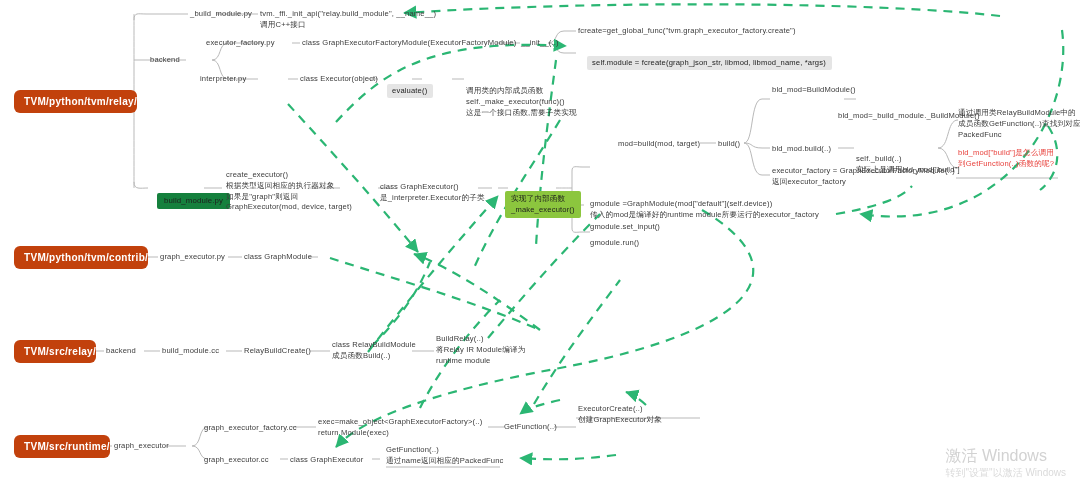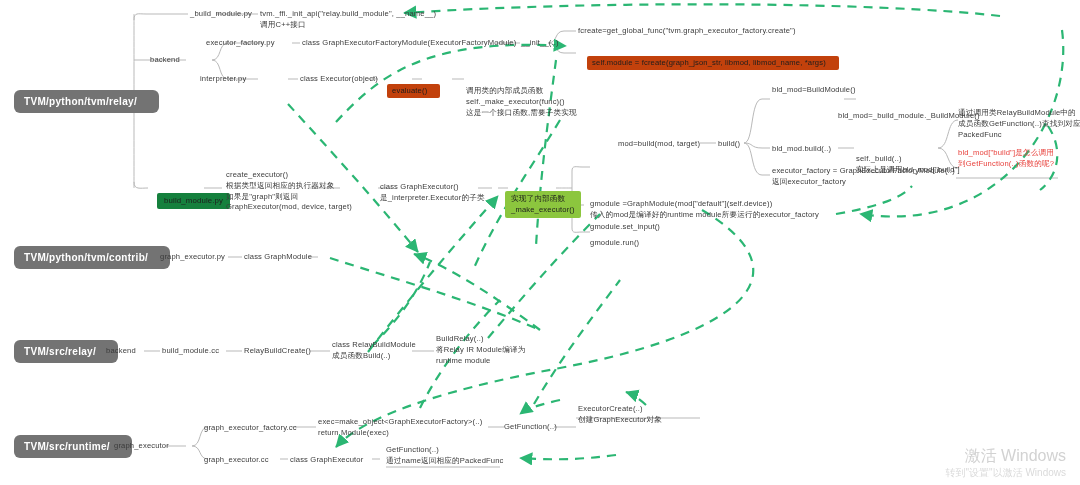--- a/index.html
+++ b/index.html
@@ -24,34 +24,34 @@
   .node {
     position: absolute;
     font-size: 7.6px;
     color: #3b3b3b;
     line-height: 1.42;
     white-space: pre;
     letter-spacing: 0.02em;
   }
   .root {
     position: absolute;
-    background: #737373;
+    background: #c2410c;
     color: #ffffff;
     font-weight: bold;
     font-size: 10px;
     letter-spacing: 0.03em;
     border-radius: 6px;
-    padding: 6px 22px 6px 10px;
+    padding: 6px 0 6px 10px;
     white-space: nowrap;
     box-shadow: 0 0 0 0 rgba(0,0,0,0);
   }
   .hl-green {
-    background: #c2410c;
+    background: #e5e5e5;
     color: #1d1d1d;
-    padding: 2px 13px 2px 5px;
+    padding: 2px 6px 2px 5px;
     border-radius: 2px;
     display: inline-block;
     line-height: 1.35;
   }
   .hl-green-box {
     background: #8cc63e;
     color: #1d1d1d;
     padding: 3px 6px;
     border-radius: 2px;
     display: inline-block;
@@ -71,21 +71,21 @@
   }
   .watermark {
     position: absolute;
     right: 14px;
     bottom: 6px;
     text-align: left;
     color: #d2d2d2;
     font-family: "Liberation Sans", "DejaVu Sans", sans-serif;
     pointer-events: none;
   }
-  .watermark .wm1 { font-size: 16px; line-height: 1.25; text-align: right; }
+  .watermark .wm1 { font-size: 16px; line-height: 1.25; }
   .watermark .wm2 { font-size: 10px; line-height: 1.3; color: #dadada; }
 </style>
 </head>
 <body>
 
 <div id="canvas">
 
   <svg class="links" viewBox="0 0 1080 485">
     <defs>
       <marker id="gArrow" markerWidth="7" markerHeight="7" refX="5.6" refY="3" orient="auto">

